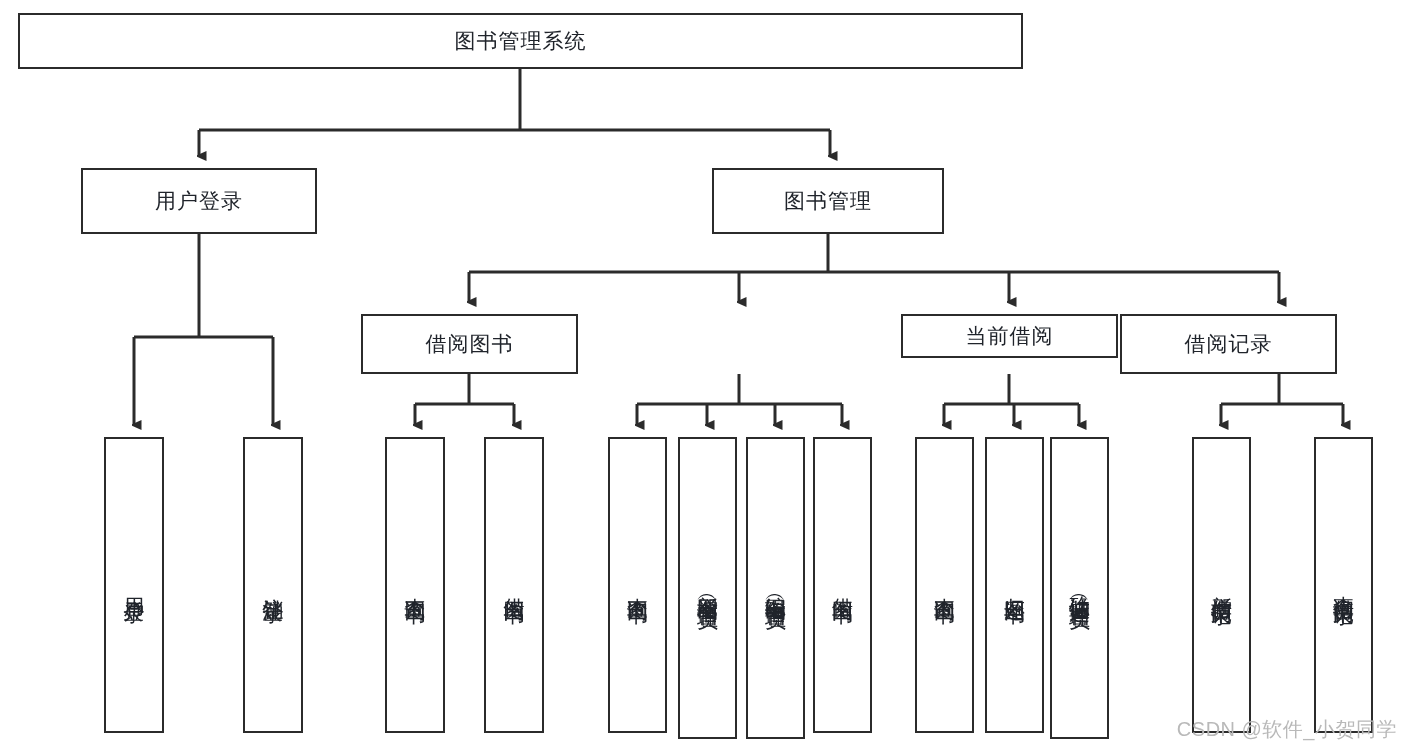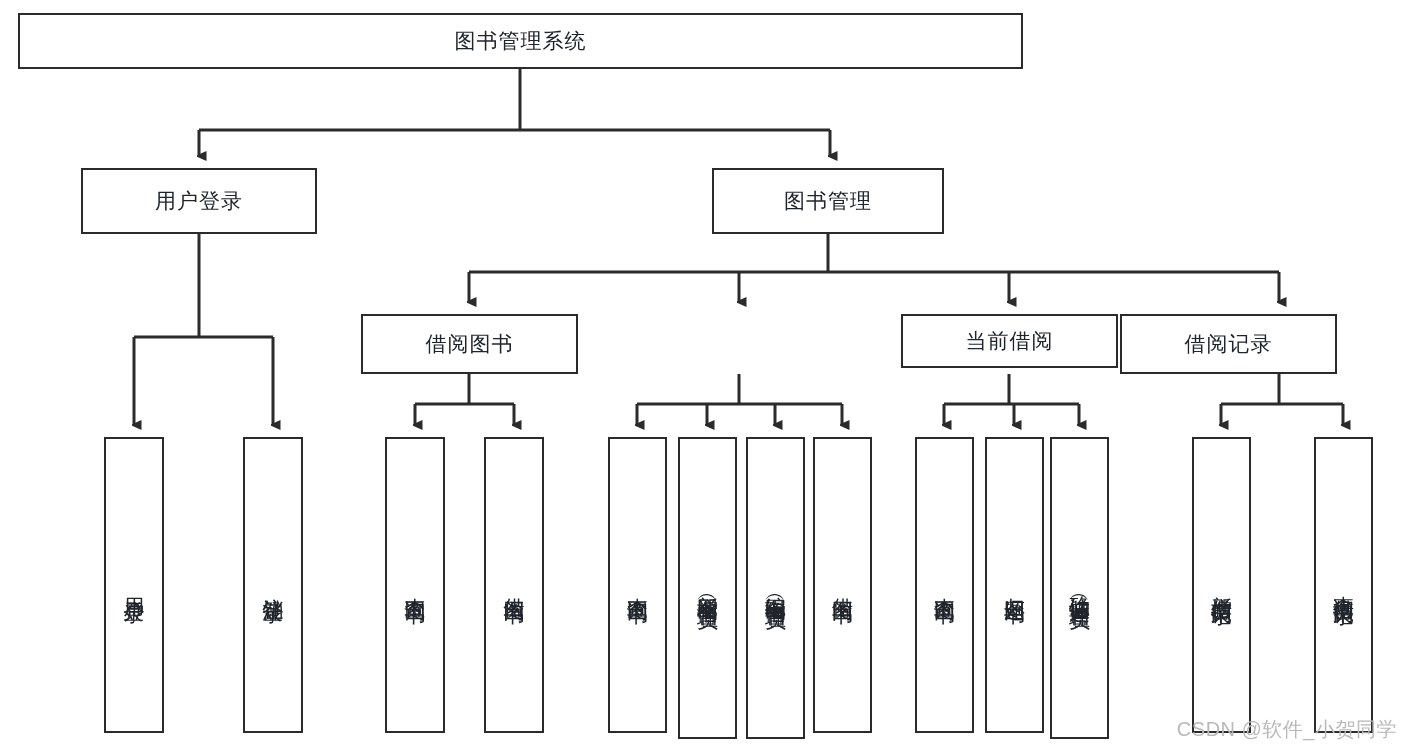--- a/index.html
+++ b/index.html
@@ -144,21 +144,21 @@
   <div class="node-box horiz" style="left: 81px; top: 168px; width: 236px; height: 66px;">
     <span class="node-label">用户登录</span>
   </div>
   <div class="node-box horiz" style="left: 712px; top: 168px; width: 232px; height: 66px;">
     <span class="node-label">图书管理</span>
   </div>
 
   <div class="node-box horiz" style="left: 361px; top: 314px; width: 217px; height: 60px;">
     <span class="node-label">借阅图书</span>
   </div>
-  <div class="node-box horiz" style="left: 901px; top: 314px; width: 217px; height: 54px;">
+  <div class="node-box horiz" style="left: 901px; top: 314px; width: 217px; height: 44px;">
     <span class="node-label">当前借阅</span>
   </div>
   <div class="node-box horiz" style="left: 1120px; top: 314px; width: 217px; height: 60px;">
     <span class="node-label">借阅记录</span>
   </div>
 
   <div class="node-box vert" style="left: 104px; top: 437px; width: 60px; height: 296px;">
     <span class="node-label">用户登录</span>
   </div>
   <div class="node-box vert" style="left: 243px; top: 437px; width: 60px; height: 296px;">

